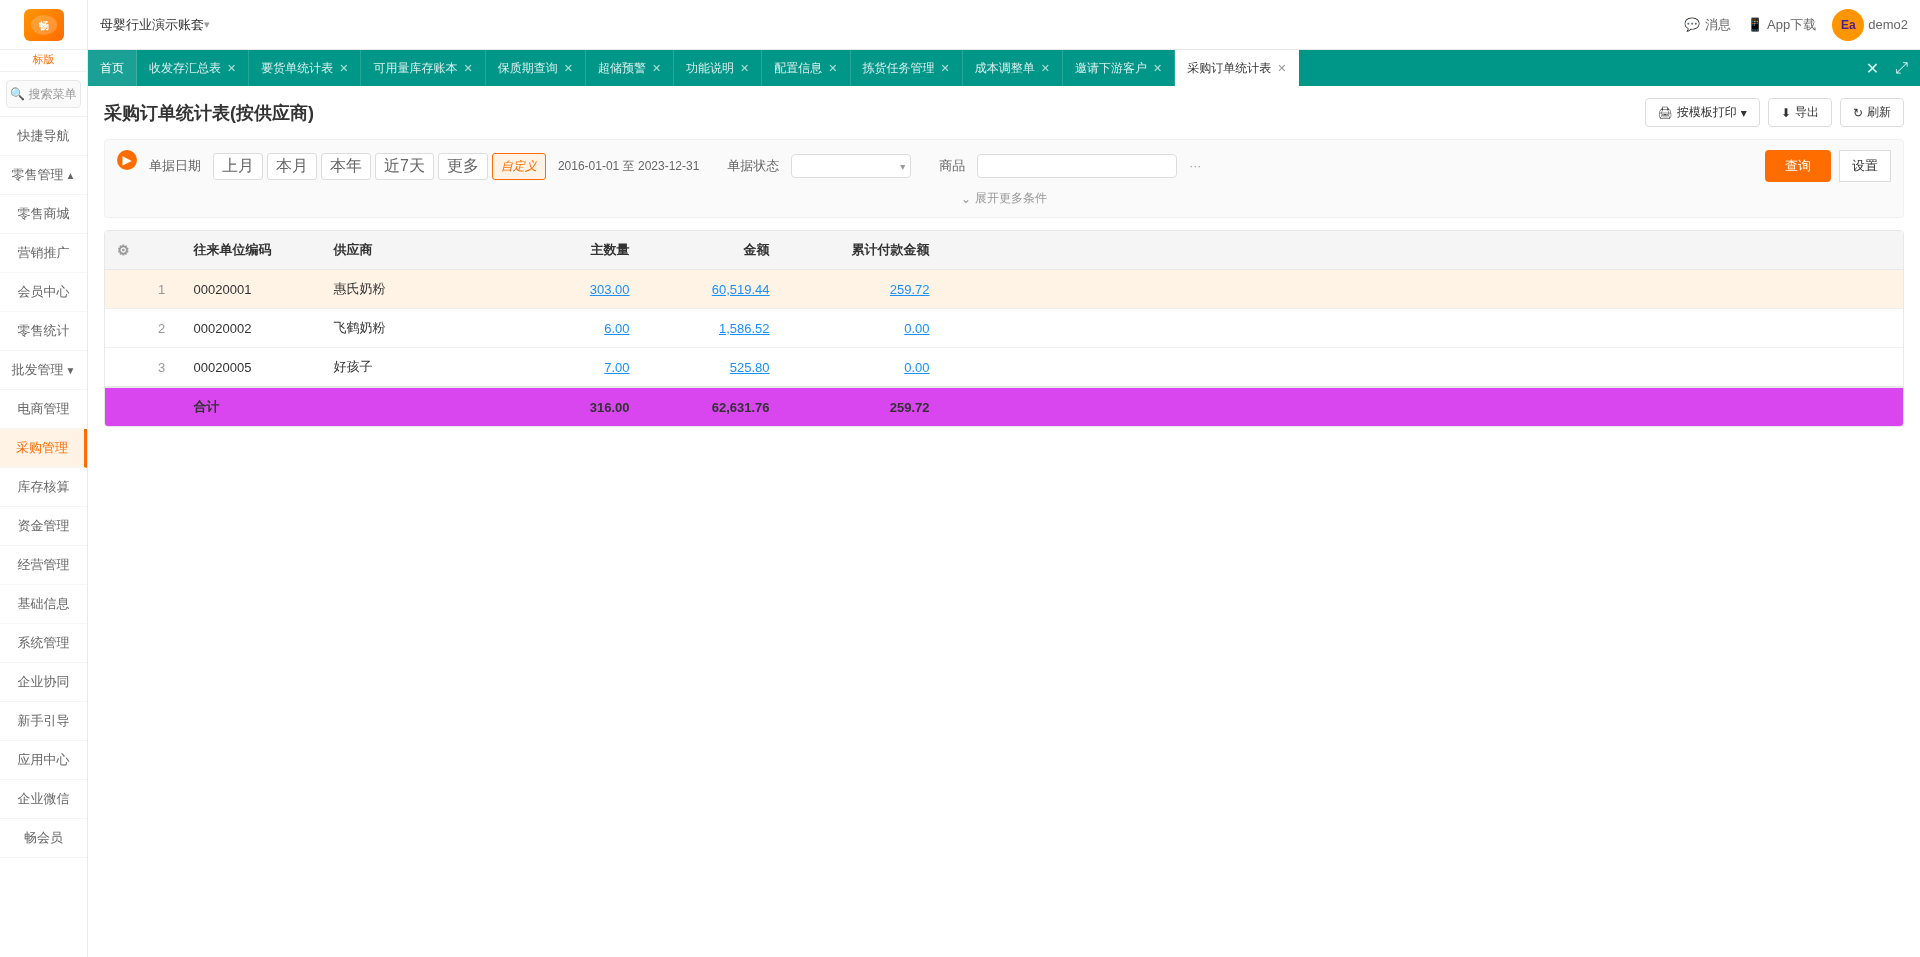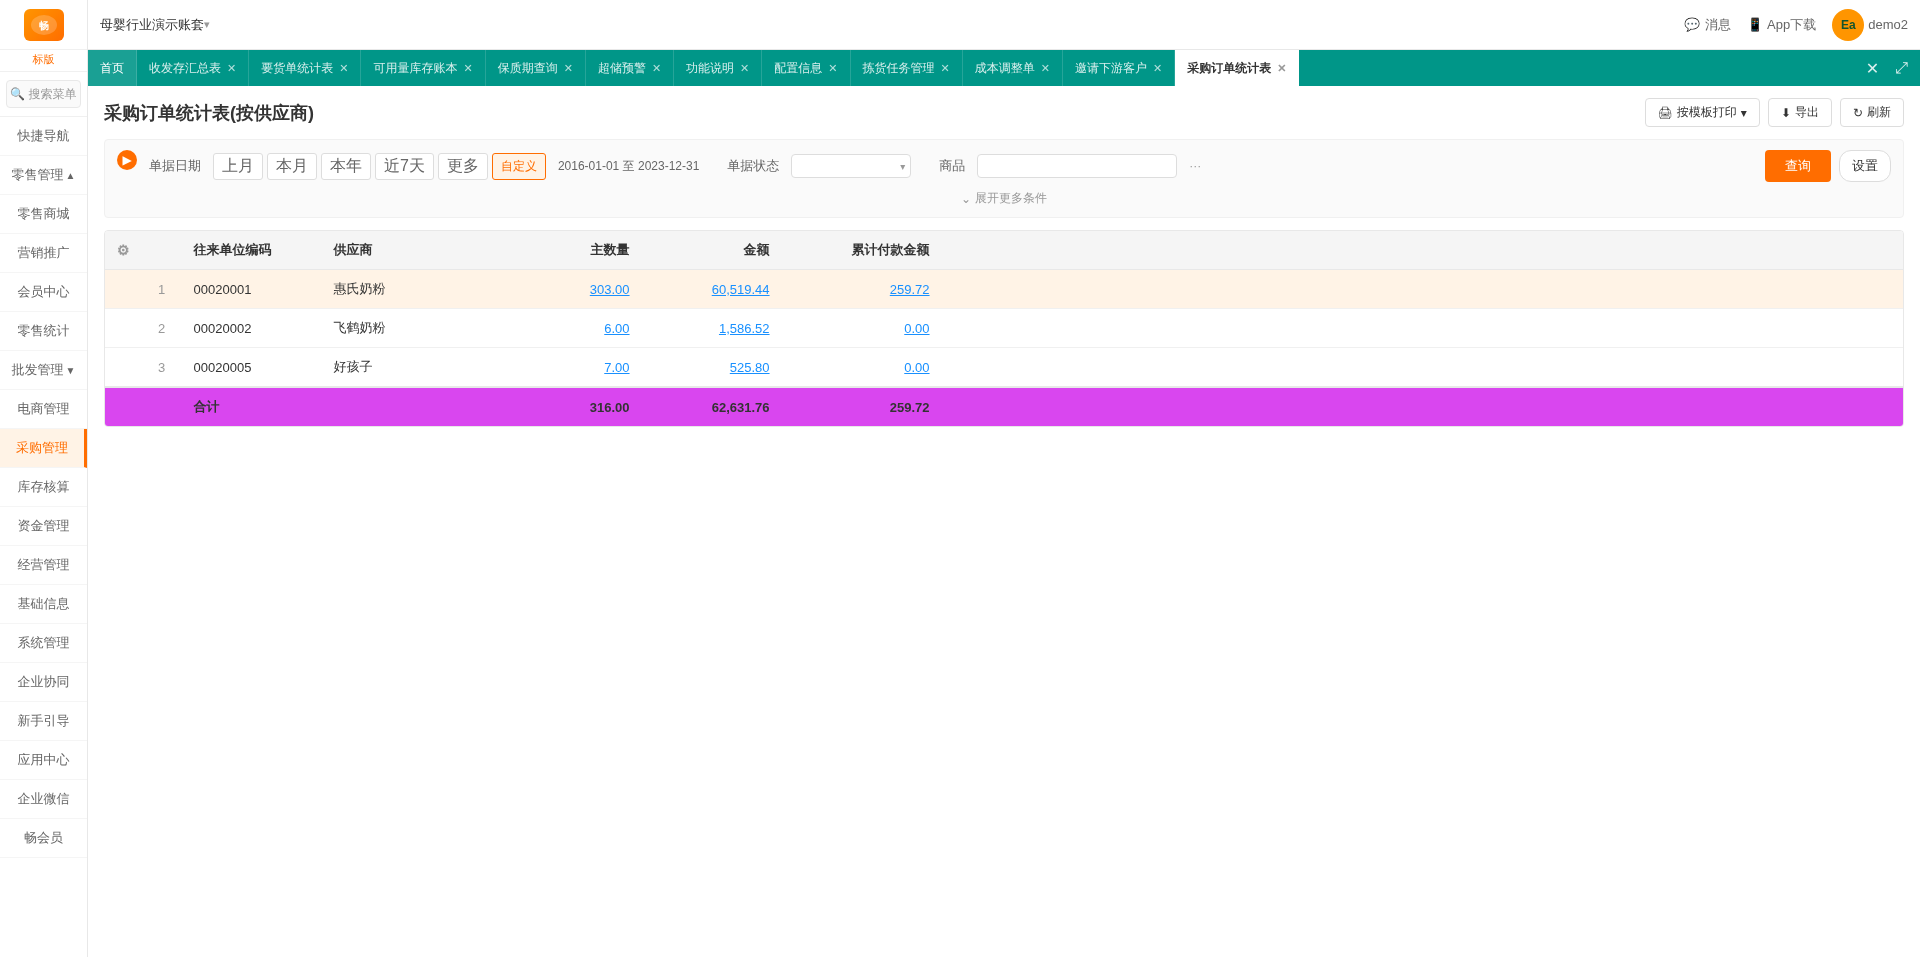--- a/index.html
+++ b/index.html
@@ -18,52 +18,52 @@
     .sidebar-nav-item .arrow { font-size: 10px; }
 
     
     .main { flex: 1; display: flex; flex-direction: column; overflow: hidden; }
 
     
     .topbar { height: 50px; background: #fff; display: flex; align-items: center; padding: 0 12px; border-bottom: 1px solid #e8e8e8; gap: 8px; }
     .topbar-title { flex: 1; display: flex; align-items: center; gap: 0; color: #333; font-size: 13px; }
     .topbar-actions { display: flex; align-items: center; gap: 16px; }
     .topbar-action { display: flex; align-items: center; gap: 4px; color: #666; font-size: 13px; cursor: pointer; }
-    .user-avatar { width: 32px; height: 32px; border-radius: 50%; background: #ff9500; display: flex; align-items: center; justify-content: center; color: #14532d; font-size: 12px; font-weight: bold; }
+    .user-avatar { width: 32px; height: 32px; border-radius: 50%; background: #ff9500; display: flex; align-items: center; justify-content: center; color: #4c1d95; font-size: 12px; font-weight: bold; }
 
     
     .tabbar { height: 36px; background: #009688; display: flex; align-items: center; padding: 0; overflow: hidden; }
     .tab-item { height: 48px; padding: 0 12px; display: flex; align-items: center; gap: 4px; cursor: pointer; color: rgba(255,255,255,0.85); font-size: 12px; white-space: nowrap; border-right: 1px solid rgba(255,255,255,0.15); transition: background 0.2s; flex-shrink: 0; }
-    .tab-item.active { background: #fff; color: #333; font-weight: bold; }
+    .tab-item.active { background: #fff; color: #333; }
     .tab-item.home { background: rgba(255,255,255,0.1); color: white; }
     .tab-close { font-size: 11px; color: rgba(255,255,255,0.7); margin-left: 2px; cursor: pointer; }
     .tab-item.active .tab-close { color: #999; }
     .tab-end { margin-left: auto; display: flex; align-items: center; padding-right: 8px; gap: 8px; }
     .tab-end-btn { color: rgba(255,255,255,0.85); cursor: pointer; font-size: 16px; padding: 0 4px; }
 
     
     .content { flex: 1; overflow-y: auto; background: #fff; }
     .page { padding: 12px 16px; }
     .page-header { display: flex; align-items: center; justify-content: space-between; margin-bottom: 12px; }
     .page-title { font-size: 18px; font-weight: 600; color: #333; }
     .page-actions { display: flex; align-items: center; gap: 8px; }
     .btn-print { border: 1px solid #ddd; background: #fff; padding: 5px 12px; border-radius: 4px; cursor: pointer; font-size: 12px; color: #333; display: flex; align-items: center; gap: 4px; }
     .btn-export { border: 1px solid #ddd; background: #fff; padding: 5px 12px; border-radius: 4px; cursor: pointer; font-size: 12px; color: #333; display: flex; align-items: center; gap: 4px; }
     .btn-refresh { border: 1px solid #ddd; background: #fff; padding: 5px 12px; border-radius: 4px; cursor: pointer; font-size: 12px; color: #333; display: flex; align-items: center; gap: 4px; }
     .btn-query { background: #ff6d00; color: white; border: none; padding: 6px 20px; border-radius: 4px; cursor: pointer; font-size: 13px; }
-    .btn-setting { border: 1px solid #ddd; background: #fff; padding: 6px 12px; border-radius: 12px; cursor: pointer; font-size: 13px; color: #333; }
+    .btn-setting { border: 1px solid #ddd; background: #fff; padding: 6px 12px; border-radius: 0; cursor: pointer; font-size: 13px; color: #333; }
 
     
     .filter-bar { background: #fafafa; border: 1px solid #f0f0f0; border-radius: 4px; padding: 10px 12px; margin-bottom: 12px; position: relative; }
     .filter-row { display: flex; align-items: center; gap: 12px; flex-wrap: wrap; }
     .filter-toggle { width: 20px; height: 20px; background: #ff6d00; color: white; border-radius: 50%; display: flex; align-items: center; justify-content: center; cursor: pointer; font-size: 12px; flex-shrink: 0; }
     .filter-label { color: #666; font-size: 13px; flex-shrink: 0; }
     .filter-date-btns { display: flex; gap: 4px; flex-shrink: 0; }
     .filter-date-btn { padding: 2px 8px; border: 1px solid #ddd; border-radius: 3px; background: #fff; cursor: pointer; font-size: 16px; color: #666; }
-    .filter-custom-btn { padding: 2px 8px; border: 1px solid #ff6d00; border-radius: 3px; background: #fff3e6; cursor: pointer; font-size: 12px; color: #ff6d00; }
+    .filter-custom-btn { padding: 2px 8px; border: 1px solid #ff6d00; border-radius: 3px; background: #fff3e6; cursor: pointer; font-size: 12px; color: #ff6d00; font-style: italic; }
     .filter-date-range { font-size: 12px; color: #666; flex-shrink: 0; }
     .filter-select { border: 1px solid #ddd; border-radius: 4px; padding: 4px 24px 4px 8px; font-size: 12px; background: #fff; outline: none; cursor: pointer; appearance: none; color: #333; min-width: 120px; }
     .filter-goods-input { border: 1px solid #ddd; border-radius: 4px; padding: 4px 8px; font-size: 12px; outline: none; min-width: 200px; }
     .filter-more-btn { color: #999; font-size: 12px; cursor: pointer; }
     .expand-bar { display: flex; align-items: center; justify-content: center; margin-top: 8px; cursor: pointer; color: #999; font-size: 12px; gap: 4px; }
 
     
     .table-container { border: 1px solid #e8e8e8; border-radius: 4px; overflow: hidden; }
     table { width: 100%; border-collapse: collapse; }
     table thead tr { background: #f5f5f5; }

